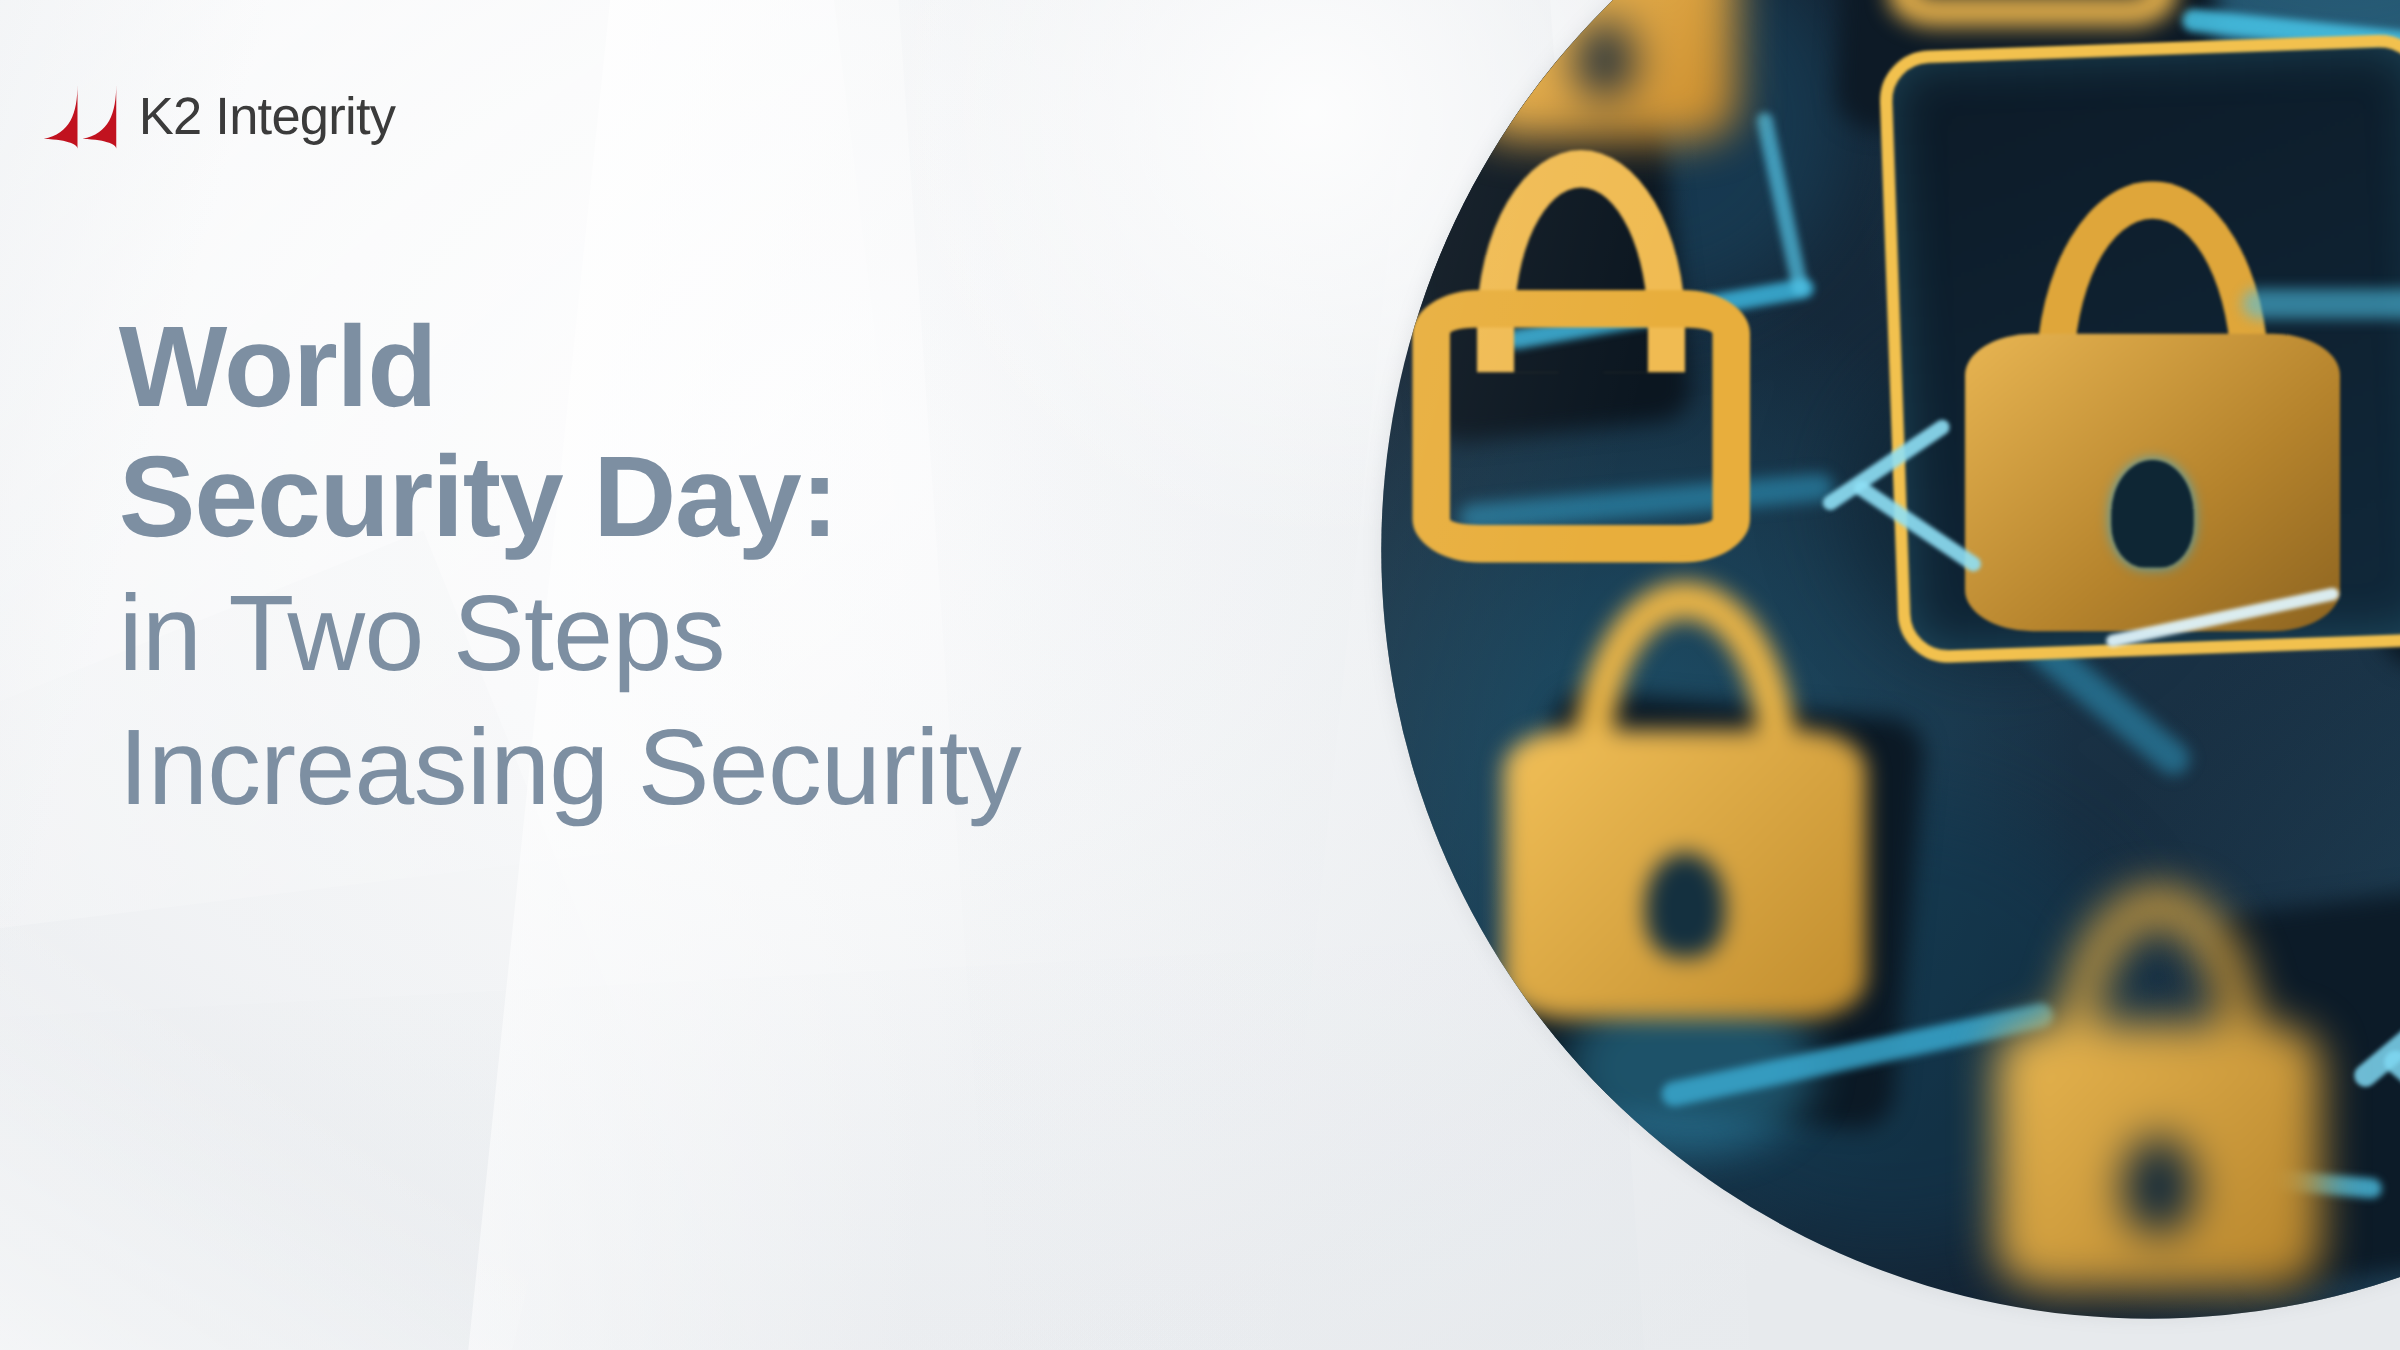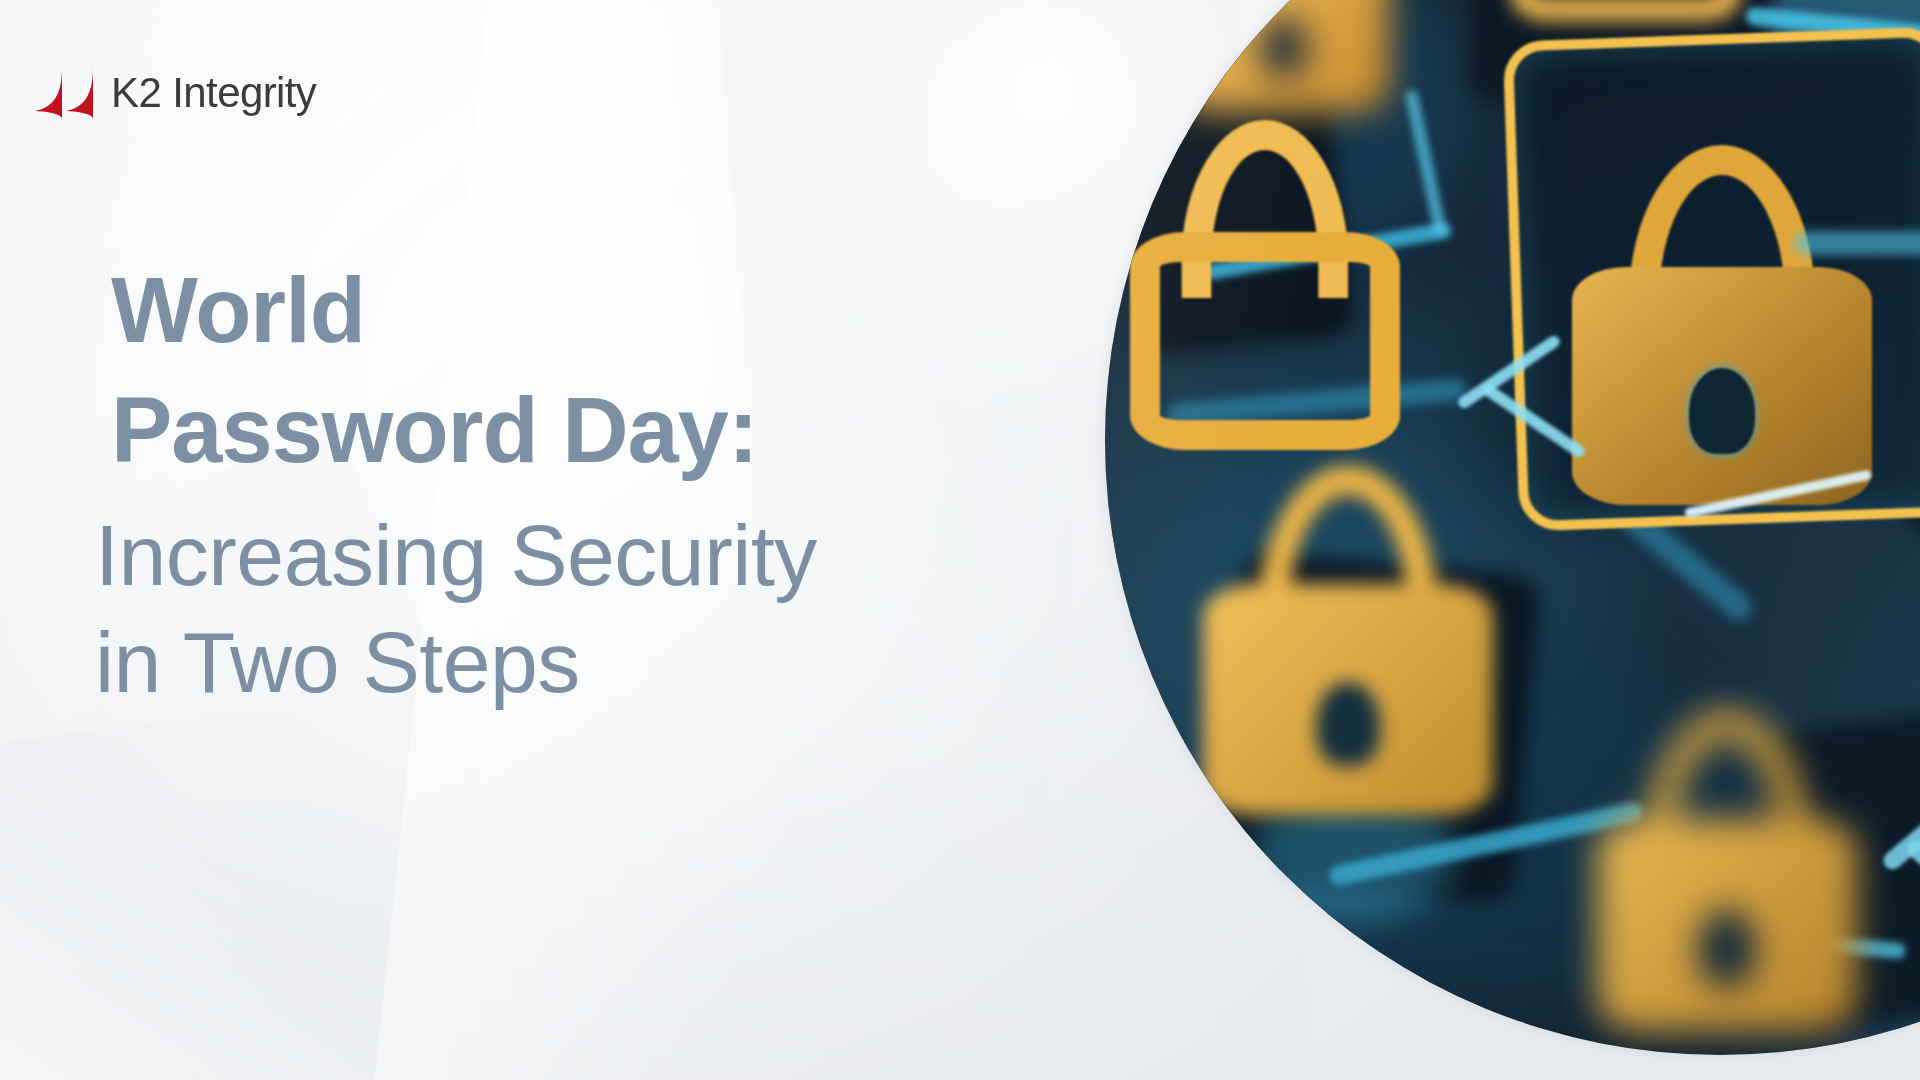--- a/index.html
+++ b/index.html
@@ -72,21 +72,21 @@
     font-family:"Liberation Sans", sans-serif;
   }
 
   
   #headline{
     position:absolute;left:95px;top:243px;width:1020px;
     color:#7d8fa2;
   }
   #headline .hl-bold{
     font-size:92px;font-weight:bold;line-height:1.13;
-    letter-spacing:-1px;margin:16px;color:#7d8fa2;
+    letter-spacing:-1px;margin:0;color:#7d8fa2;
   }
   #headline .hl-light{
     font-size:86px;font-weight:300;line-height:1.18;
     letter-spacing:-0.5px;margin:0;color:#7d8fa2;
     padding-top:6px;
   }
   #headline .nowrap{white-space:nowrap;display:block;}
 
   
   #photo-circle{
@@ -253,21 +253,21 @@
     <path d="M60 2 C60 26, 54 42, 33 46 C54 47, 60 51, 60 54 Z" fill="#c1121f"></path>
   </svg>
   <span class="wordmark">K2 Integrity</span>
 </div>
 
 <div id="headline">
   <div class="hl-bold">
     <span class="nowrap">World</span>
   </div>
   <div class="hl-bold">
-    <span class="nowrap">Password Day:</span>
+    <span class="nowrap">Security Day:</span>
+  </div>
+  <div class="hl-light">
+    <span class="nowrap">in Two Steps</span>
   </div>
   <div class="hl-light">
     <span class="nowrap">Increasing Security</span>
   </div>
-  <div class="hl-light">
-    <span class="nowrap">in Two Steps</span>
-  </div>
 </div>
 
 </body></html>

